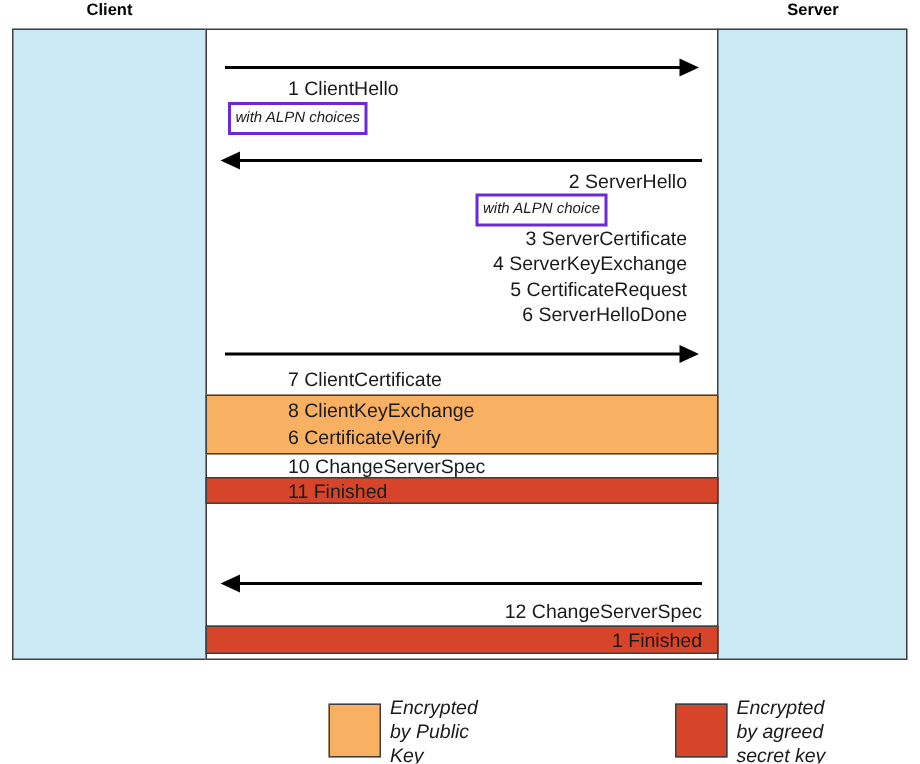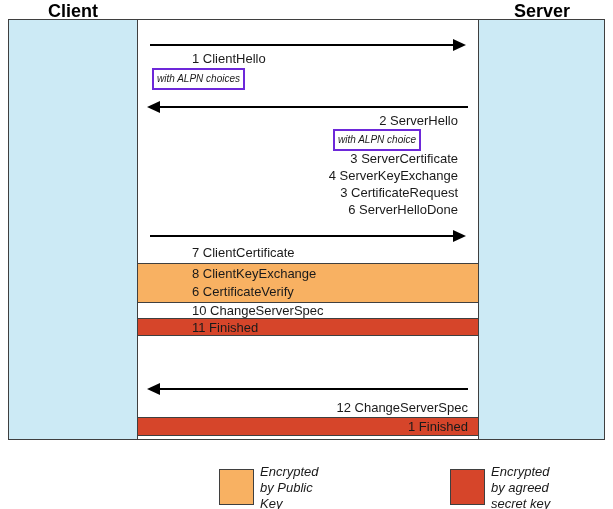--- a/index.html
+++ b/index.html
@@ -12,21 +12,21 @@
     height: 509px;
     position: relative;
     font-family: "Liberation Sans", sans-serif;
     overflow: hidden;
   }
 
   
   .col-header {
     position: absolute;
     top: 1px;
-    font-size: 18px;
+    font-size: 11px;
     font-weight: bold;
     color: #000000;
     text-align: center;
   }
   #header-client { left: 8px;  width: 130px; }
   #header-server { left: 478px; width: 128px; }
 
   
   #diagram {
     position: absolute;
@@ -158,25 +158,25 @@
 
   <div class="msg left" style="left:144px; top:31px;">1 ClientHello</div>
 
   <div class="alpn-note" style="left:144px; top:49px;">with ALPN choices</div>
 
   <div class="arrow-line" style="left:152px; top:87px; width:308px;"></div>
   <div class="arrow-head left" style="left:139px; top:82px;"></div>
 
   <div class="msg right" style="left:160px; top:93px; width:290px;">2 ServerHello</div>
 
-  <div class="alpn-note" style="left:325px; top:110px;">with ALPN choice</div>
+  <div class="alpn-note" style="left:309px; top:110px;">with ALPN choice</div>
 
   <div class="msg right" style="left:160px; top:131px; width:290px;">3 ServerCertificate</div>
   <div class="msg right" style="left:160px; top:148px; width:290px;">4 ServerKeyExchange</div>
-  <div class="msg right" style="left:160px; top:165px; width:290px;">3 CertificateRequest</div>
+  <div class="msg right" style="left:160px; top:165px; width:290px;">5 CertificateRequest</div>
   <div class="msg right" style="left:160px; top:182px; width:290px;">6 ServerHelloDone</div>
 
   <div class="arrow-line" style="left:142px; top:216px; width:305px;"></div>
   <div class="arrow-head right" style="left:445px; top:211px;"></div>
 
   <div class="msg left" style="left:144px; top:225px;">7 ClientCertificate</div>
 
   <div class="msg left" style="left:144px; top:246px;">8 ClientKeyExchange</div>
   <div class="msg left" style="left:144px; top:264px;">6 CertificateVerify</div>
 

